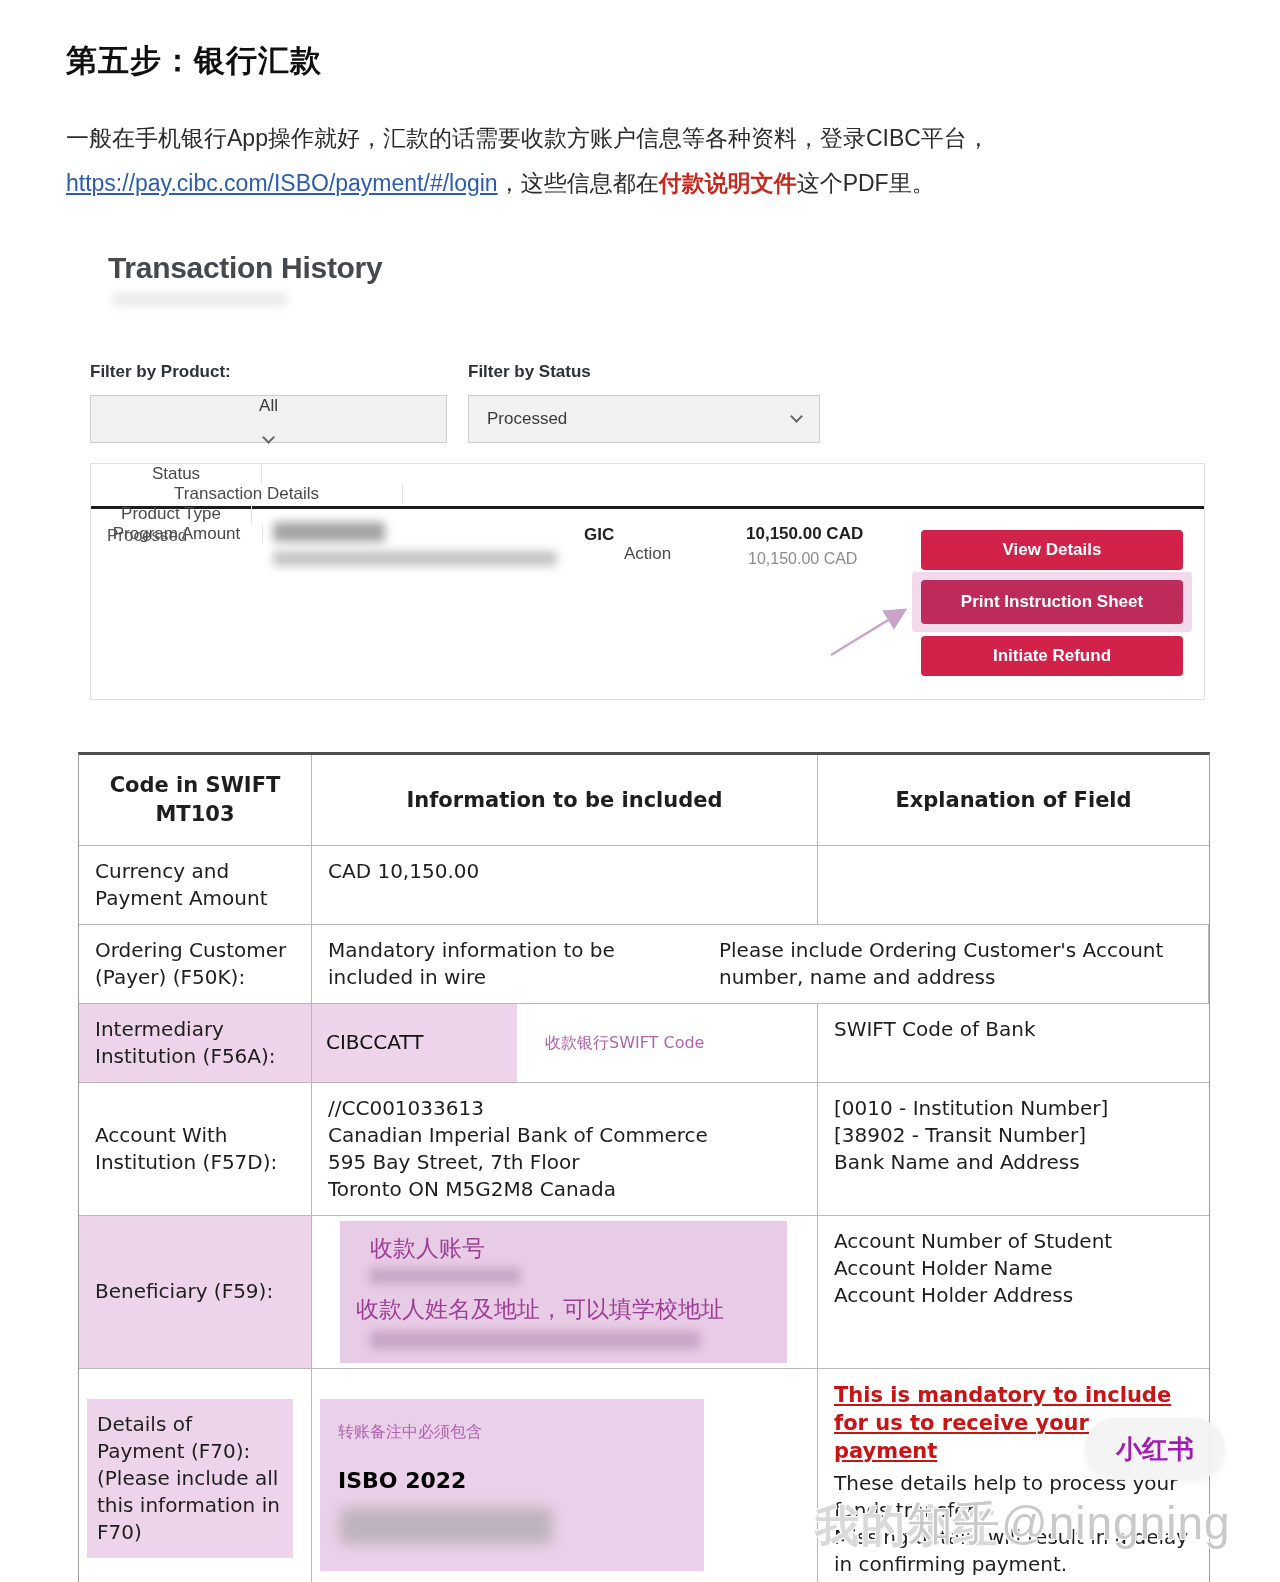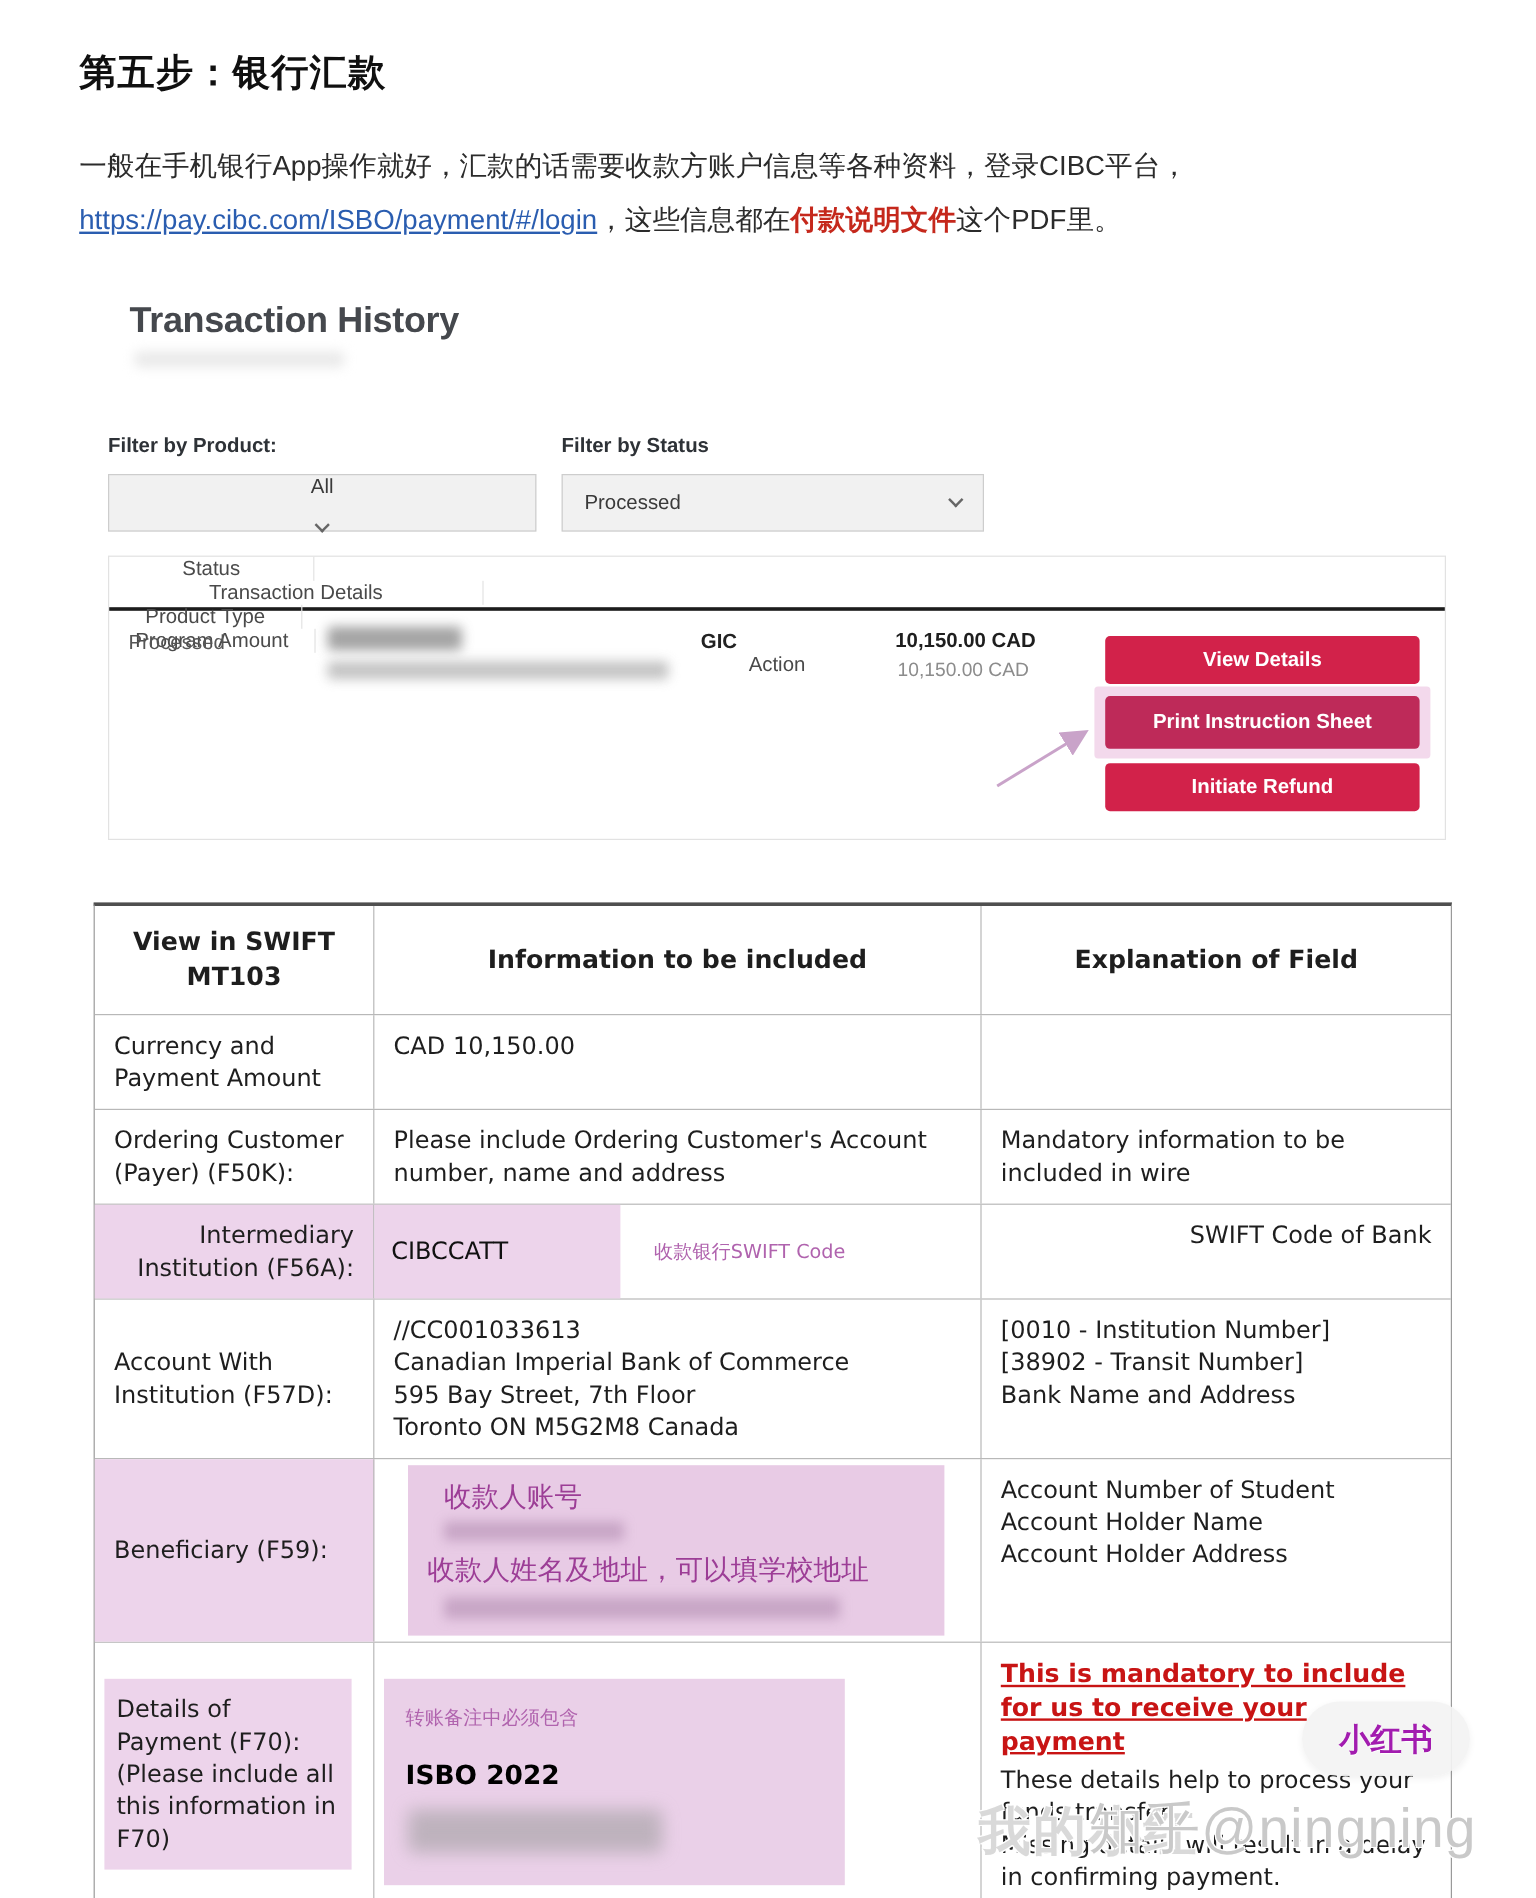--- a/index.html
+++ b/index.html
@@ -52,21 +52,21 @@
   .swift { margin:52px 0 0 78px; width:1132px; border:1px solid #9a9a9a; border-top:3px solid #4f4f4f;
            font-family:"DejaVu Sans", sans-serif; color:#1e1e1e; }
   .srow { display:flex; border-bottom:1px solid #b8b8b8; }
   .srow:last-child { border-bottom:none; }
   .scell { padding:12px 16px; font-size:20px; line-height:1.35; }
   .sc1 { width:233px; border-right:1px solid #b8b8b8; }
   .sc2 { width:506px; border-right:1px solid #b8b8b8; }
   .sc3 { flex:1; }
   .shead .scell { display:flex; align-items:center; justify-content:center; text-align:center;
                   font-weight:bold; font-size:21px; min-height:90px; }
-  .r-currency { min-height:54px; } .r-ordering { min-height:60px; } .r-intermediary { min-height:52px;text-align:right; }
+  .r-currency { min-height:54px; } .r-ordering { min-height:60px; } .r-intermediary { min-height:52px; }
   .r-account { min-height:114px; } .r-beneficiary { min-height:107px; } .r-payment { min-height:228px; }
   .pink-cell { background:#edd4eb; }
   .zh { color:#b063ae; font-size:16px; }
   .zh-dark { color:#9c3d96; font-size:23px; }
   .cibccatt-wrap { display:flex; align-items:stretch; height:100%; min-height:52px; }
   .code-hl { background:#edd4eb; display:flex; align-items:center; padding:0 14px; width:205px; font-size:20px; color:#111; }
   .cibccatt-wrap .zh { display:flex; align-items:center; margin-left:28px; }
   .cell-noPad { padding:0; }
   .benef-block { margin:5px 30px 5px 28px; background:#e8cbe5; padding:12px 16px 14px 16px; min-height:96px; }
   .benef-block .l1 { margin-left:14px; }
@@ -146,35 +146,35 @@
             <path d="M0,0 L9,4.5 L0,9 z" fill="#c9a3c9"></path>
           </marker>
         </defs>
         <line x1="40" y1="68" x2="112" y2="24" stroke="#c9a3c9" stroke-width="2.5" marker-end="url(#ah)"></line>
       </svg>
     </div>
   </div>
 
   <div class="swift">
     <div class="srow shead">
-      <div class="scell sc1">View in SWIFT MT103</div>
+      <div class="scell sc1">Code in SWIFT MT103</div>
       <div class="scell sc2">Information to be included</div>
       <div class="scell sc3">Explanation of Field</div>
     </div>
 
     <div class="srow r-currency">
       <div class="scell sc1">Currency and Payment Amount</div>
       <div class="scell sc2">CAD 10,150.00</div>
       <div class="scell sc3"></div>
     </div>
 
     <div class="srow r-ordering">
       <div class="scell sc1">Ordering Customer (Payer) (F50K):</div>
+      <div class="scell sc3">Mandatory information to be included in wire</div>
       <div class="scell sc2">Please include Ordering Customer's Account number, name and address</div>
-      <div class="scell sc3">Mandatory information to be included in wire</div>
     </div>
 
     <div class="srow r-intermediary">
       <div class="scell sc1 pink-cell">Intermediary Institution (F56A):</div>
       <div class="scell sc2 cell-noPad">
         <div class="cibccatt-wrap">
           <span class="code-hl">CIBCCATT</span>
           <span class="zh">收款银行SWIFT Code</span>
         </div>
       </div>

